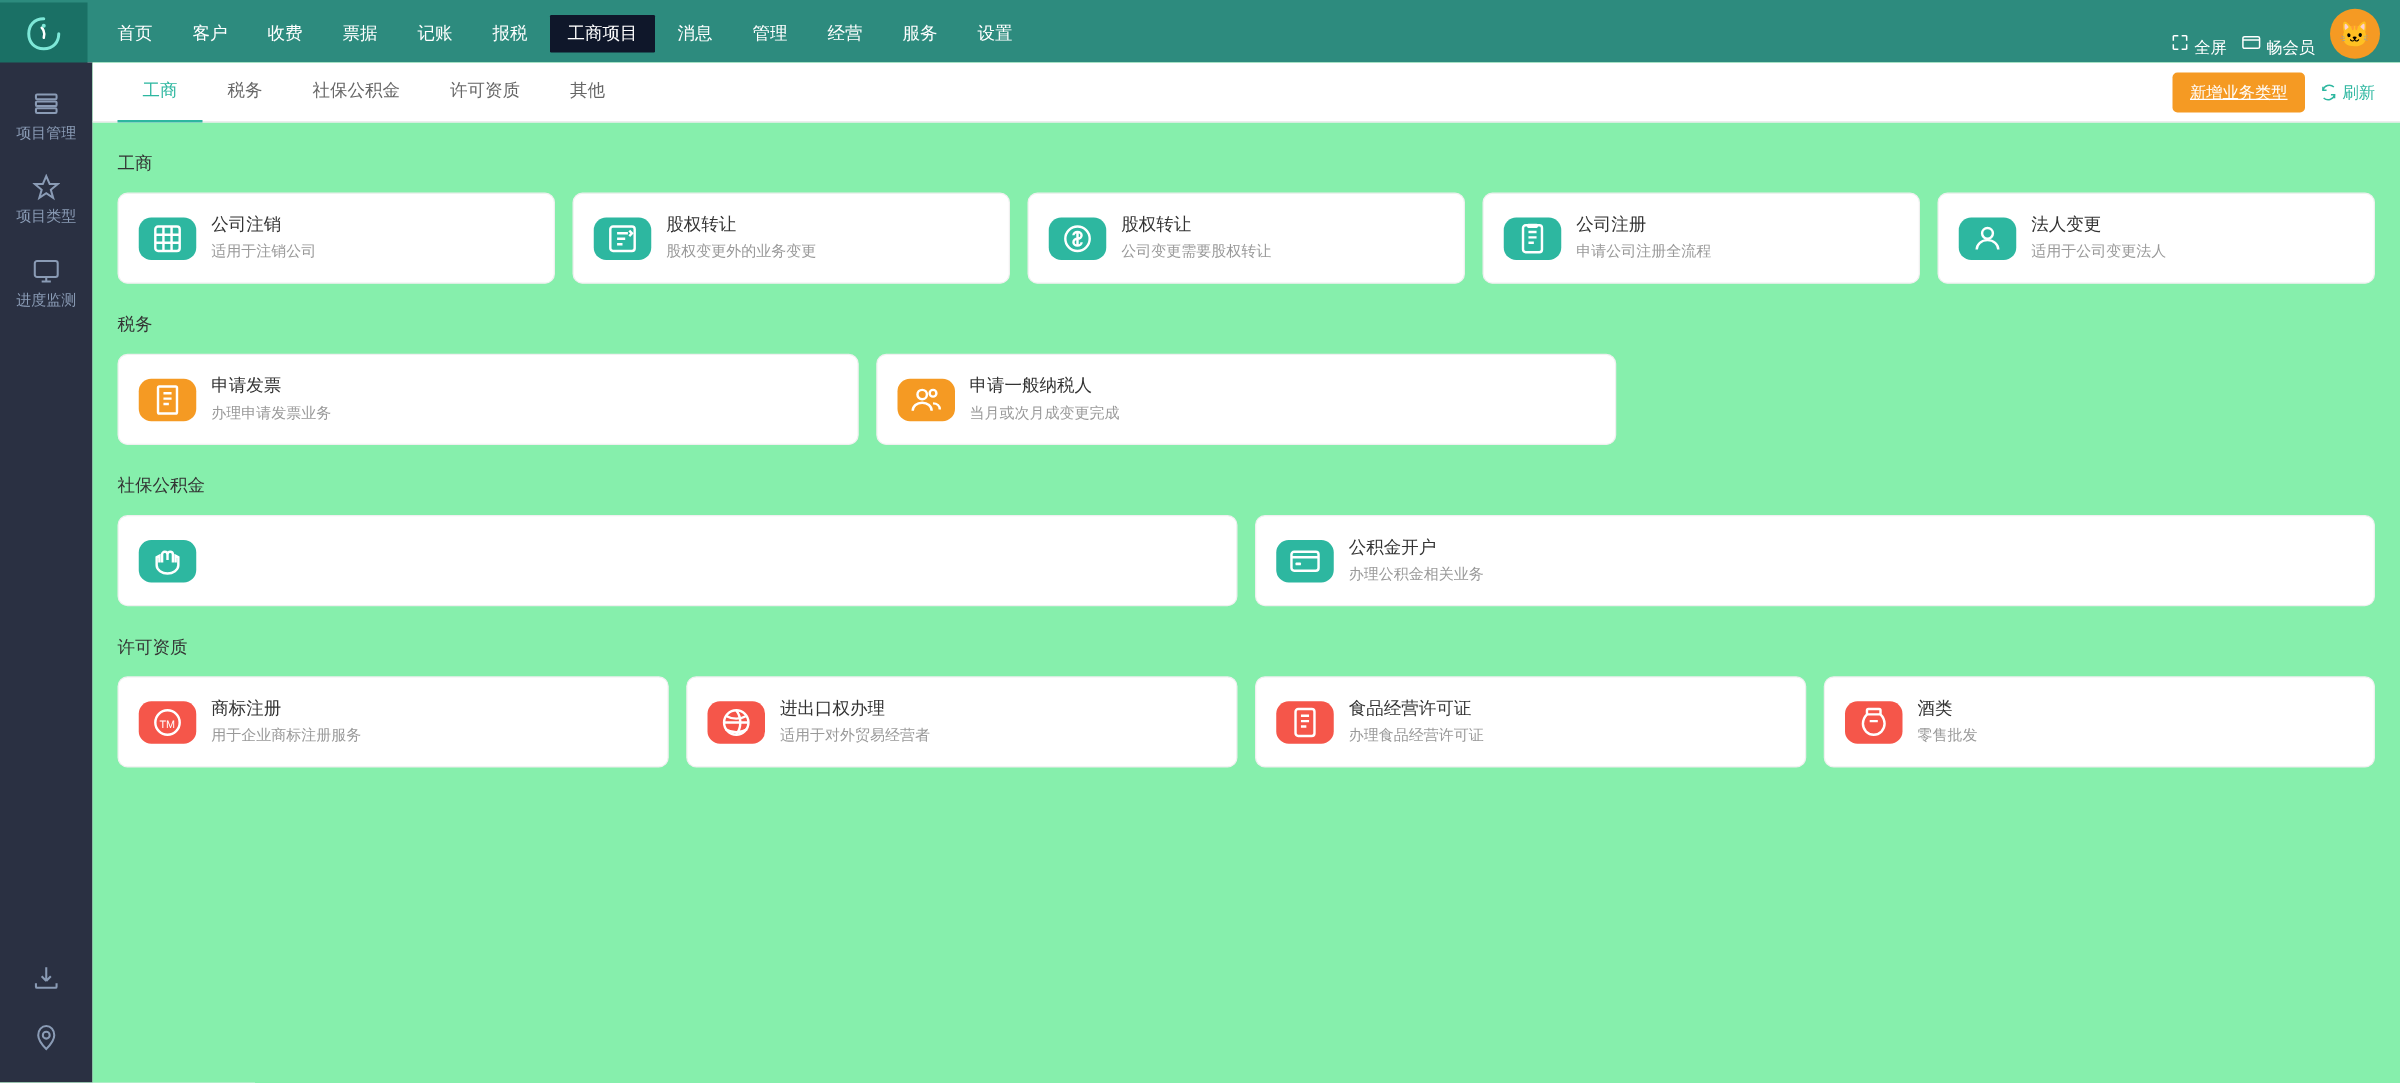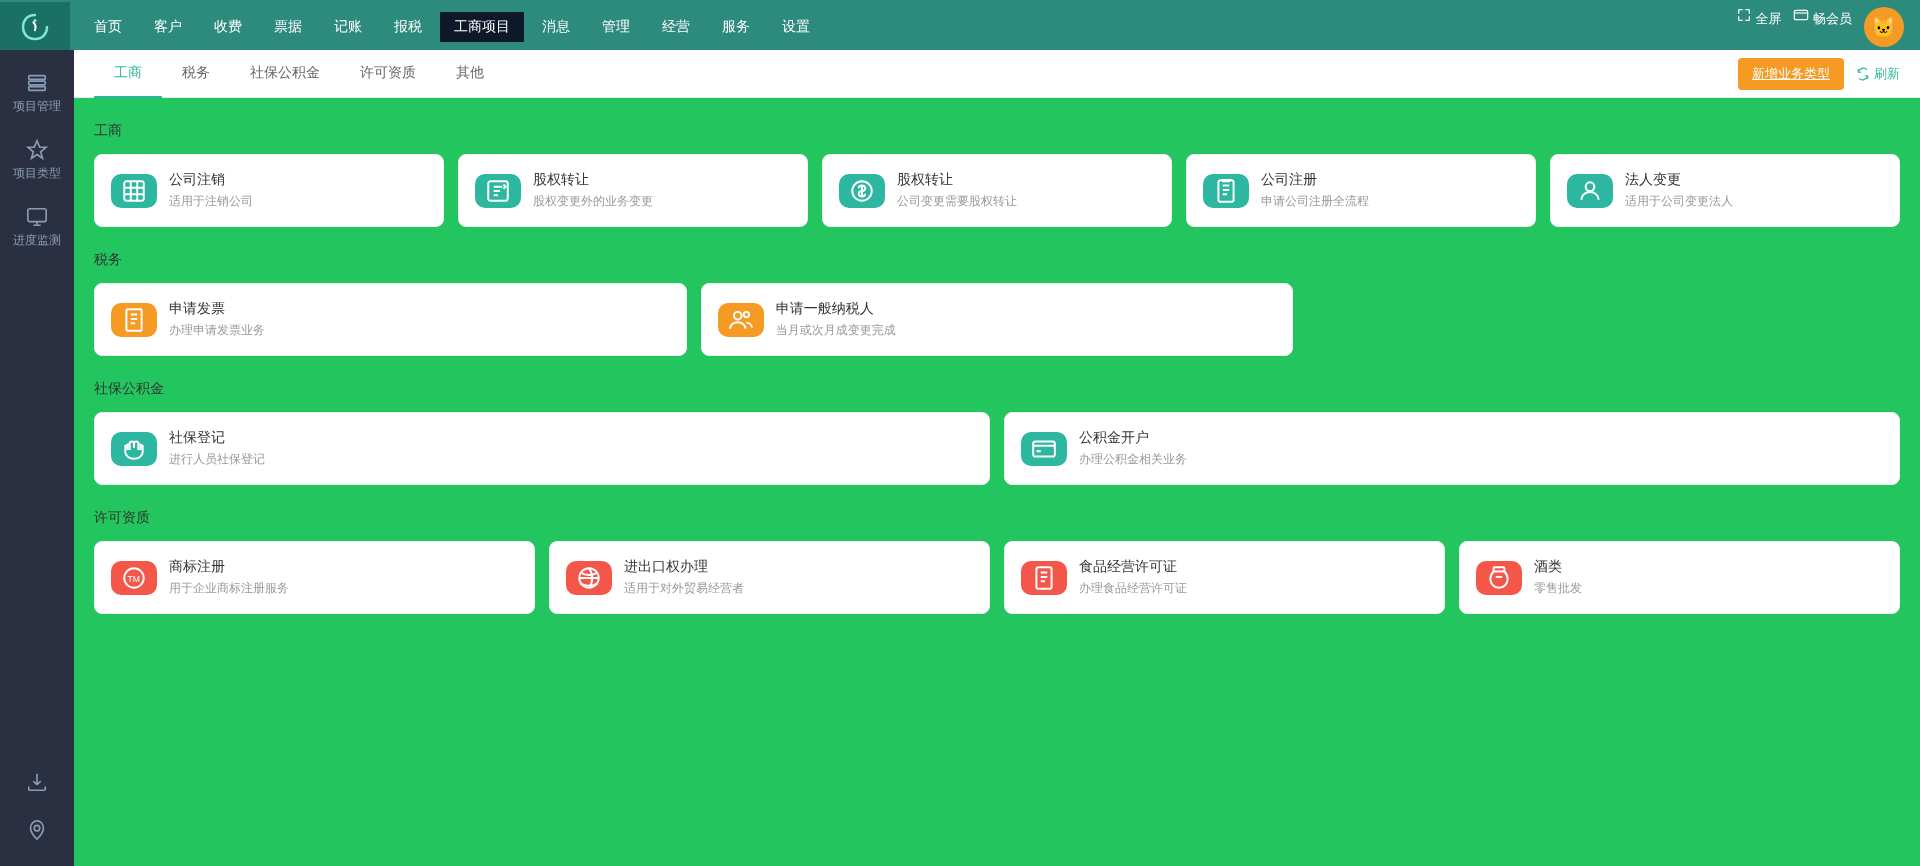--- a/index.html
+++ b/index.html
@@ -37,21 +37,21 @@
       cursor: pointer;
       border-radius: 4px;
       white-space: nowrap;
     }
     .nav-item.active {
       background: #0f172a;
       border-radius: 1px;
     }
     .top-nav-right {
       display: flex;
-      align-items: flex-start;
+      align-items: flex-end;
       gap: 12px;
       padding-right: 16px;
       color: #fff;
       font-size: 13px;
     }
     .top-nav-right span { cursor: pointer; white-space: nowrap; }
     .mascot {
       width: 40px;
       height: 40px;
       background: #f59a23;
@@ -107,21 +107,21 @@
       cursor: pointer;
       border-radius: 6px;
     }
 
     
     .main-content {
       flex: 1;
       display: flex;
       flex-direction: column;
       overflow: hidden;
-      background: #22c55e;
+      background: #86efac;
     }
 
     
     .tab-bar {
       background: #fff;
       display: flex;
       align-items: center;
       padding: 0 20px;
       border-bottom: 1px solid #e8e8e8;
       height: 48px;
@@ -439,24 +439,20 @@
         </div>
         <div class="section-block">
           <div class="section-title">社保公积金</div>
           <div class="cards-grid" style="grid-template-columns: repeat(2, 1fr);">
             <div class="service-card">
               <div class="card-icon teal">
                 <svg viewBox="0 0 24 24" fill="none" stroke="#fff" stroke-width="1.8" width="26" height="26">
                   <path d="M12 21c-4 0-8-2.5-8-6V9l2-1v5M12 21c4 0 8-2.5 8-6V9l-2-1v5M8 13V7a2 2 0 014 0v4M12 11V7a2 2 0 014 0v6"></path>
                 </svg>
               </div>
-              <div class="card-text">
-                <div class="card-title">社保登记</div>
-                <div class="card-desc">进行人员社保登记</div>
-              </div>
             </div>
             <div class="service-card">
               <div class="card-icon teal">
                 <svg viewBox="0 0 24 24" fill="none" stroke="#fff" stroke-width="1.8" width="26" height="26">
                   <rect x="2" y="5" width="20" height="14" rx="2"></rect>
                   <path d="M2 9h20"></path>
                   <rect x="5" y="13" width="4" height="2" rx="0.5" fill="#fff" stroke="none"></rect>
                 </svg>
               </div>
               <div class="card-text">

